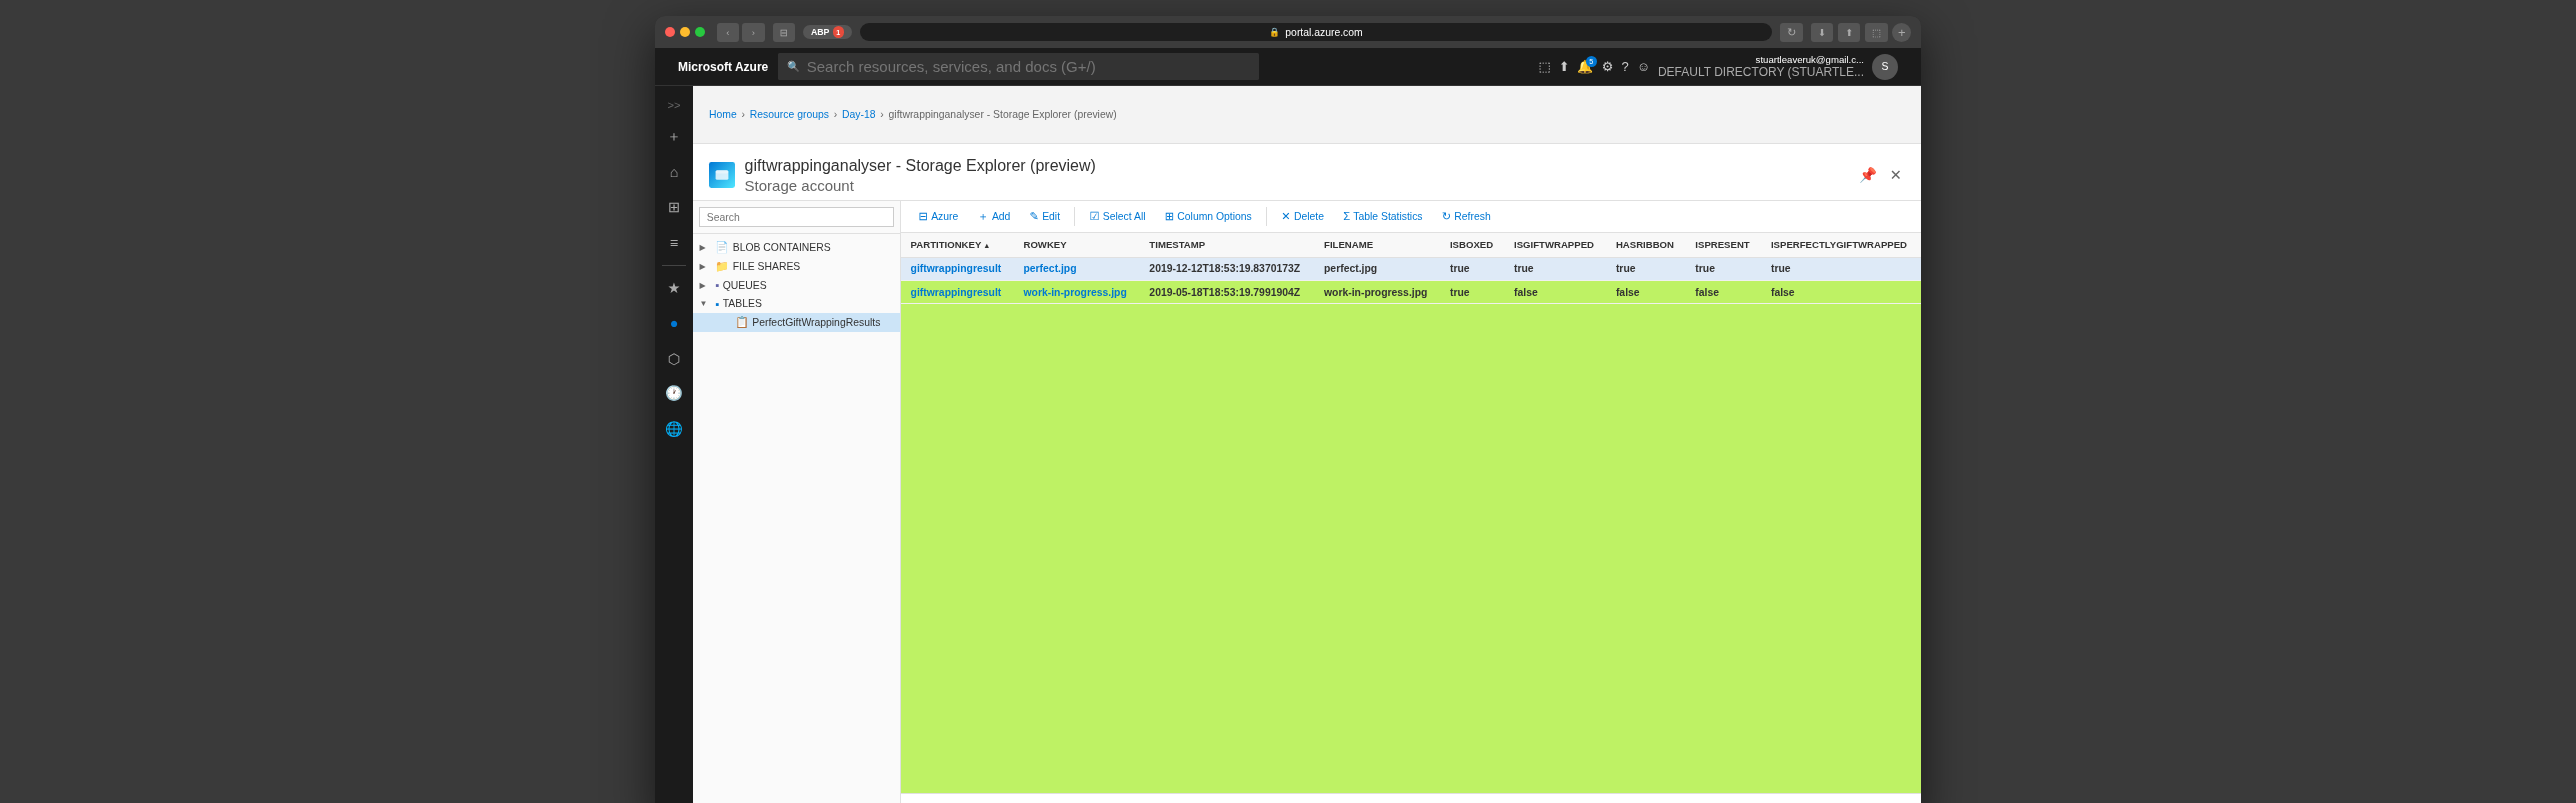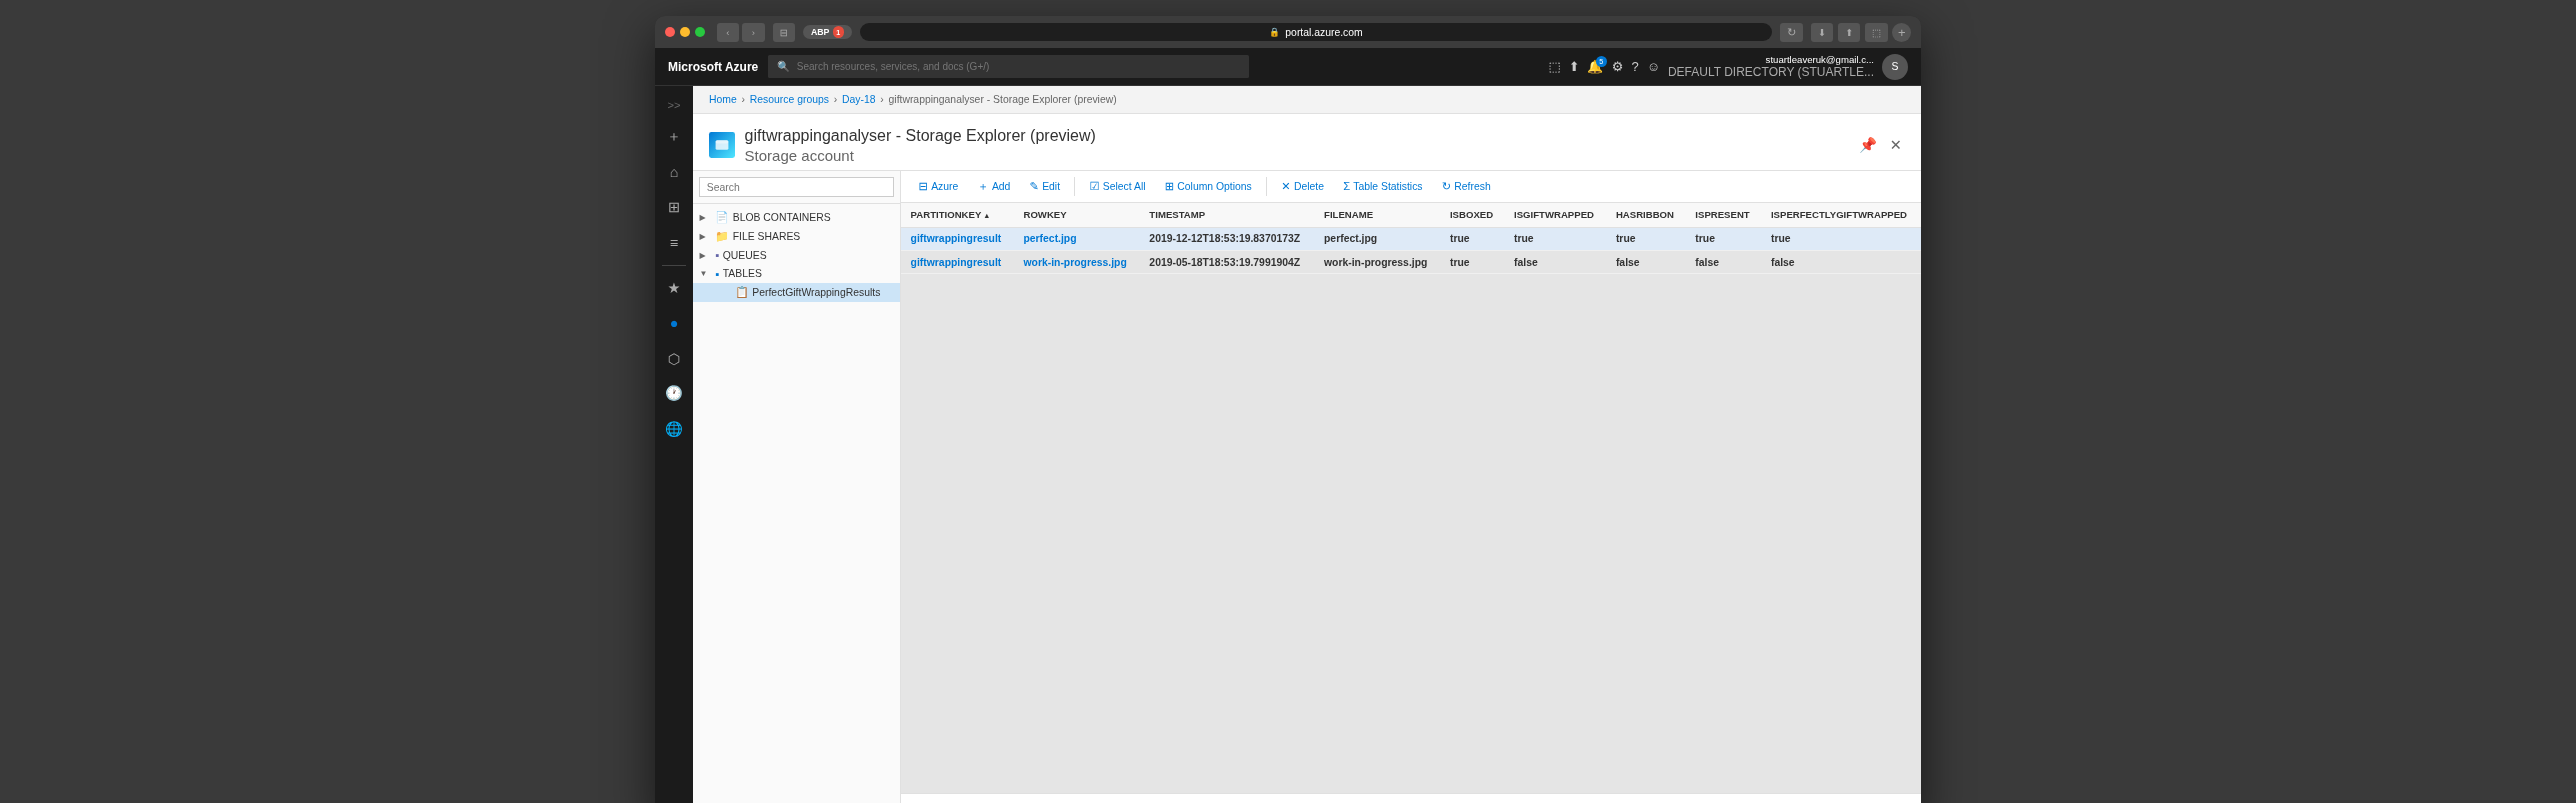--- a/index.html
+++ b/index.html
@@ -71,34 +71,34 @@
       width: 19px; height: 19px; cursor: pointer; font-size: 13px;
       display: flex; align-items: center; justify-content: center;
     }
 
     
     .azure-header {
       background: #1b1b1b;
       height: 38px;
       display: flex;
       align-items: center;
-      padding: 0 13px;
+      padding: 0 23px;
       gap: 9.6px;
       border-bottom: 0.8px solid #333;
     }
     .azure-brand {
       color: #fff; font-size: 12px; font-weight: 600; white-space: nowrap;
     }
     .header-search {
       flex: 1; background: #333; border: none; border-radius: 1.6px;
       color: #ccc; padding: 4.8px 9.6px; font-size: 10.4px;
       display: flex; align-items: center; gap: 6.4px; max-width: 481px;
     }
     .header-search input {
-      background: transparent; border: none; color: #ccc; font-size: 10px;
+      background: transparent; border: none; color: #ccc; font-size: 15px;
       outline: none; width: 100%;
     }
     .header-icons { display: flex; align-items: center; gap: 8px; margin-left: auto; }
     .hdr-icon {
       color: #ccc; font-size: 13px; cursor: pointer; position: relative;
     }
     .notif-badge {
       position: absolute; top: -3.2px; right: -3.2px;
       background: #0078d4; color: #fff; border-radius: 50%;
       width: 11.2px; height: 11.2px; font-size: 7.2px;
@@ -142,21 +142,21 @@
 
     
     .page-area {
       flex: 1;
       display: flex;
       flex-direction: column;
       overflow: hidden;
     }
     .breadcrumb-bar {
       background: #f3f3f3;
-      padding: 8px 16px;
+      padding: 23px 16px;
       display: flex;
       align-items: center;
       gap: 4.8px;
       font-size: 10.4px;
       color: #0078d4;
       border-bottom: 0.8px solid #e0e0e0;
     }
     .breadcrumb-bar span { color: #666; }
     .breadcrumb-bar a { color: #0078d4; text-decoration: none; cursor: pointer; }
     .bc-sep { color: #999; }
@@ -246,21 +246,21 @@
     }
     .toolbar-btn {
       display: flex; align-items: center; gap: 3.2px;
       padding: 3.2px 8px; border: none; background: none;
       color: #0078d4; cursor: pointer; font-size: 10.4px; border-radius: 1.6px;
     }
     .toolbar-btn .btn-icon { font-size: 11.2px; }
     .toolbar-separator { width: 0.8px; height: 19px; background: #ddd; margin: 0 3.2px; }
 
     
-    .data-table-wrapper { flex: 1; overflow: auto; background: #e5e5e5; }
+    .data-table-wrapper { flex: 1; overflow: auto; background: #bef264; }
     table {
       width: 100%; border-collapse: collapse; font-size: 10.4px;
     }
     thead th {
       background: #f8f8f8;
       border-bottom: 1.6px solid #e0e0e0;
       padding: 6.4px 9.6px;
       text-align: left;
       font-weight: 600;
       color: #333;

